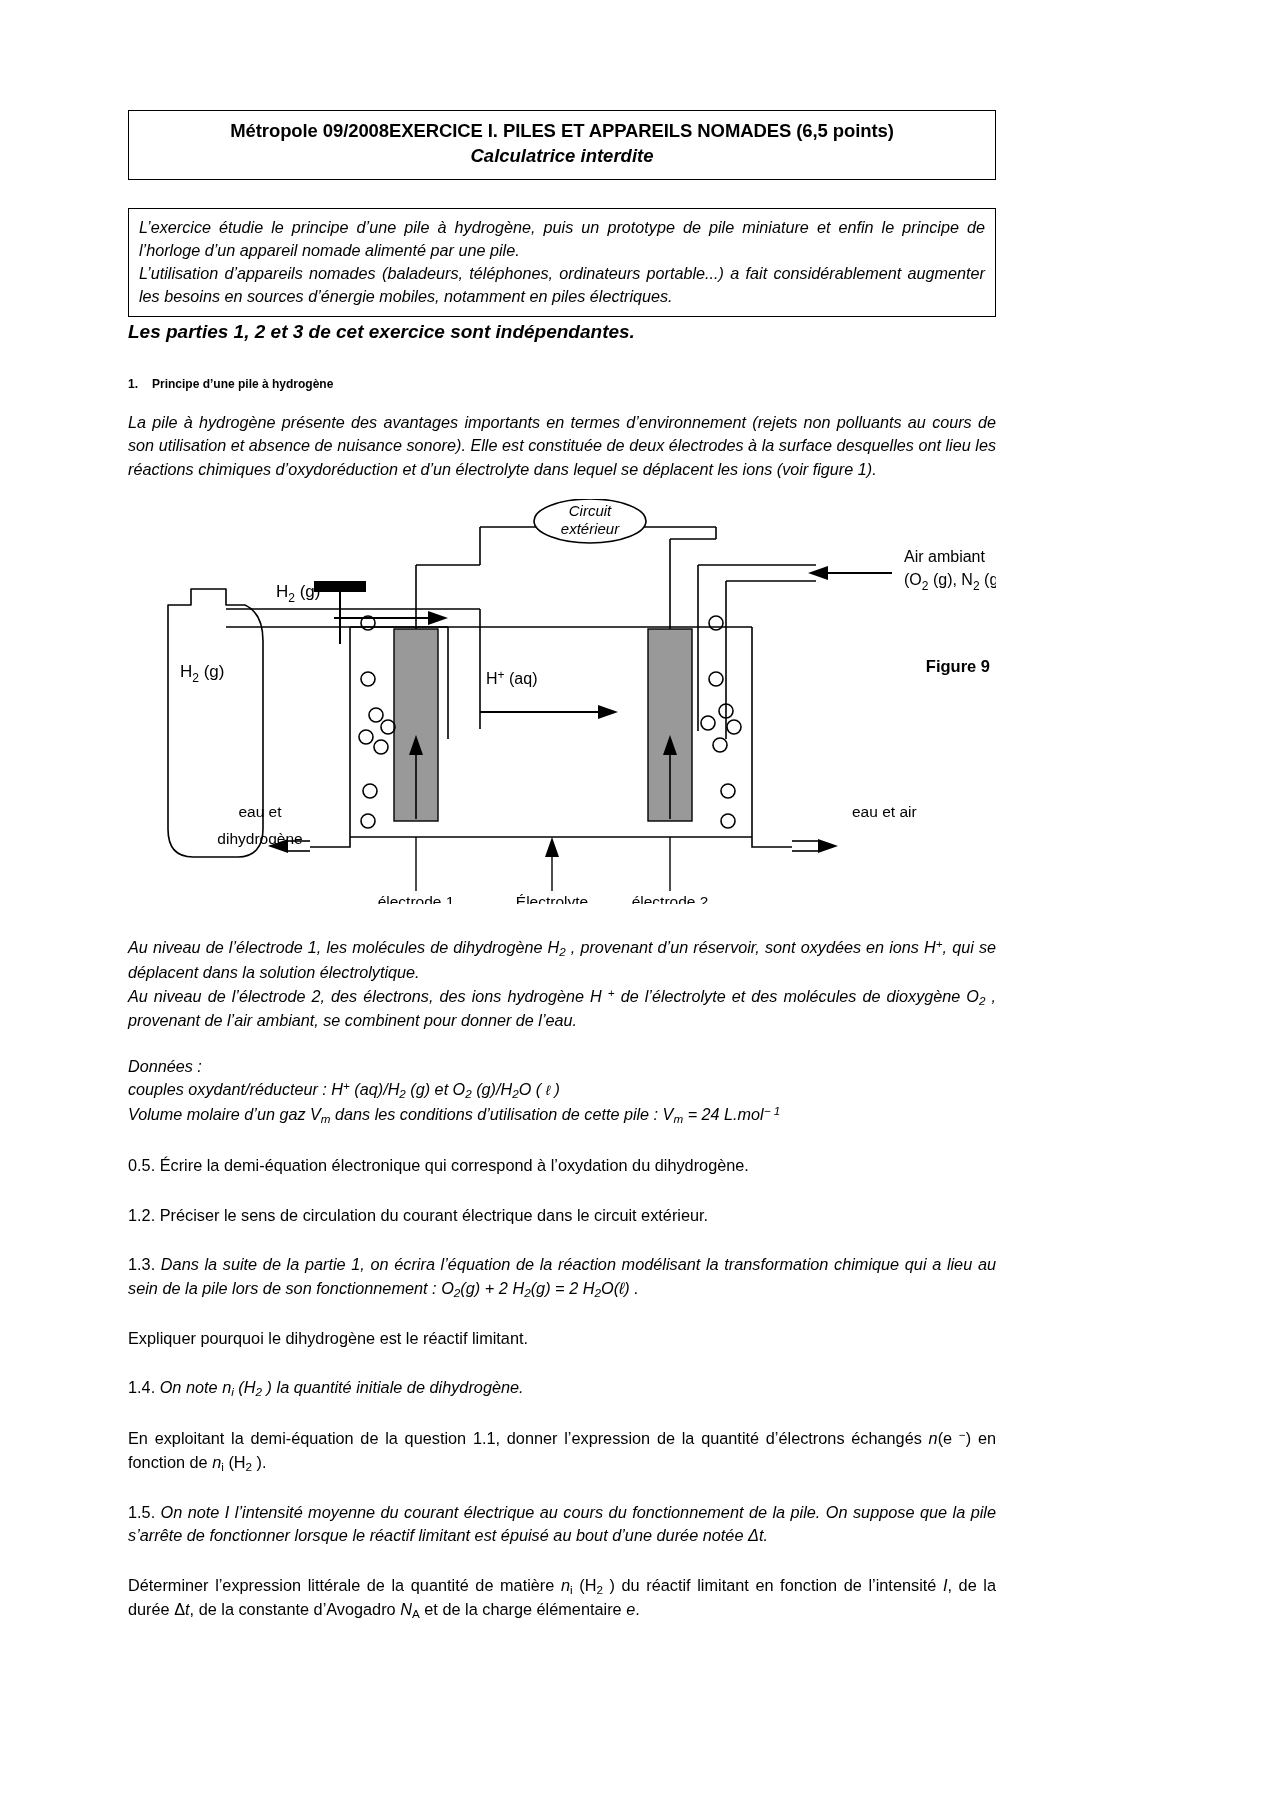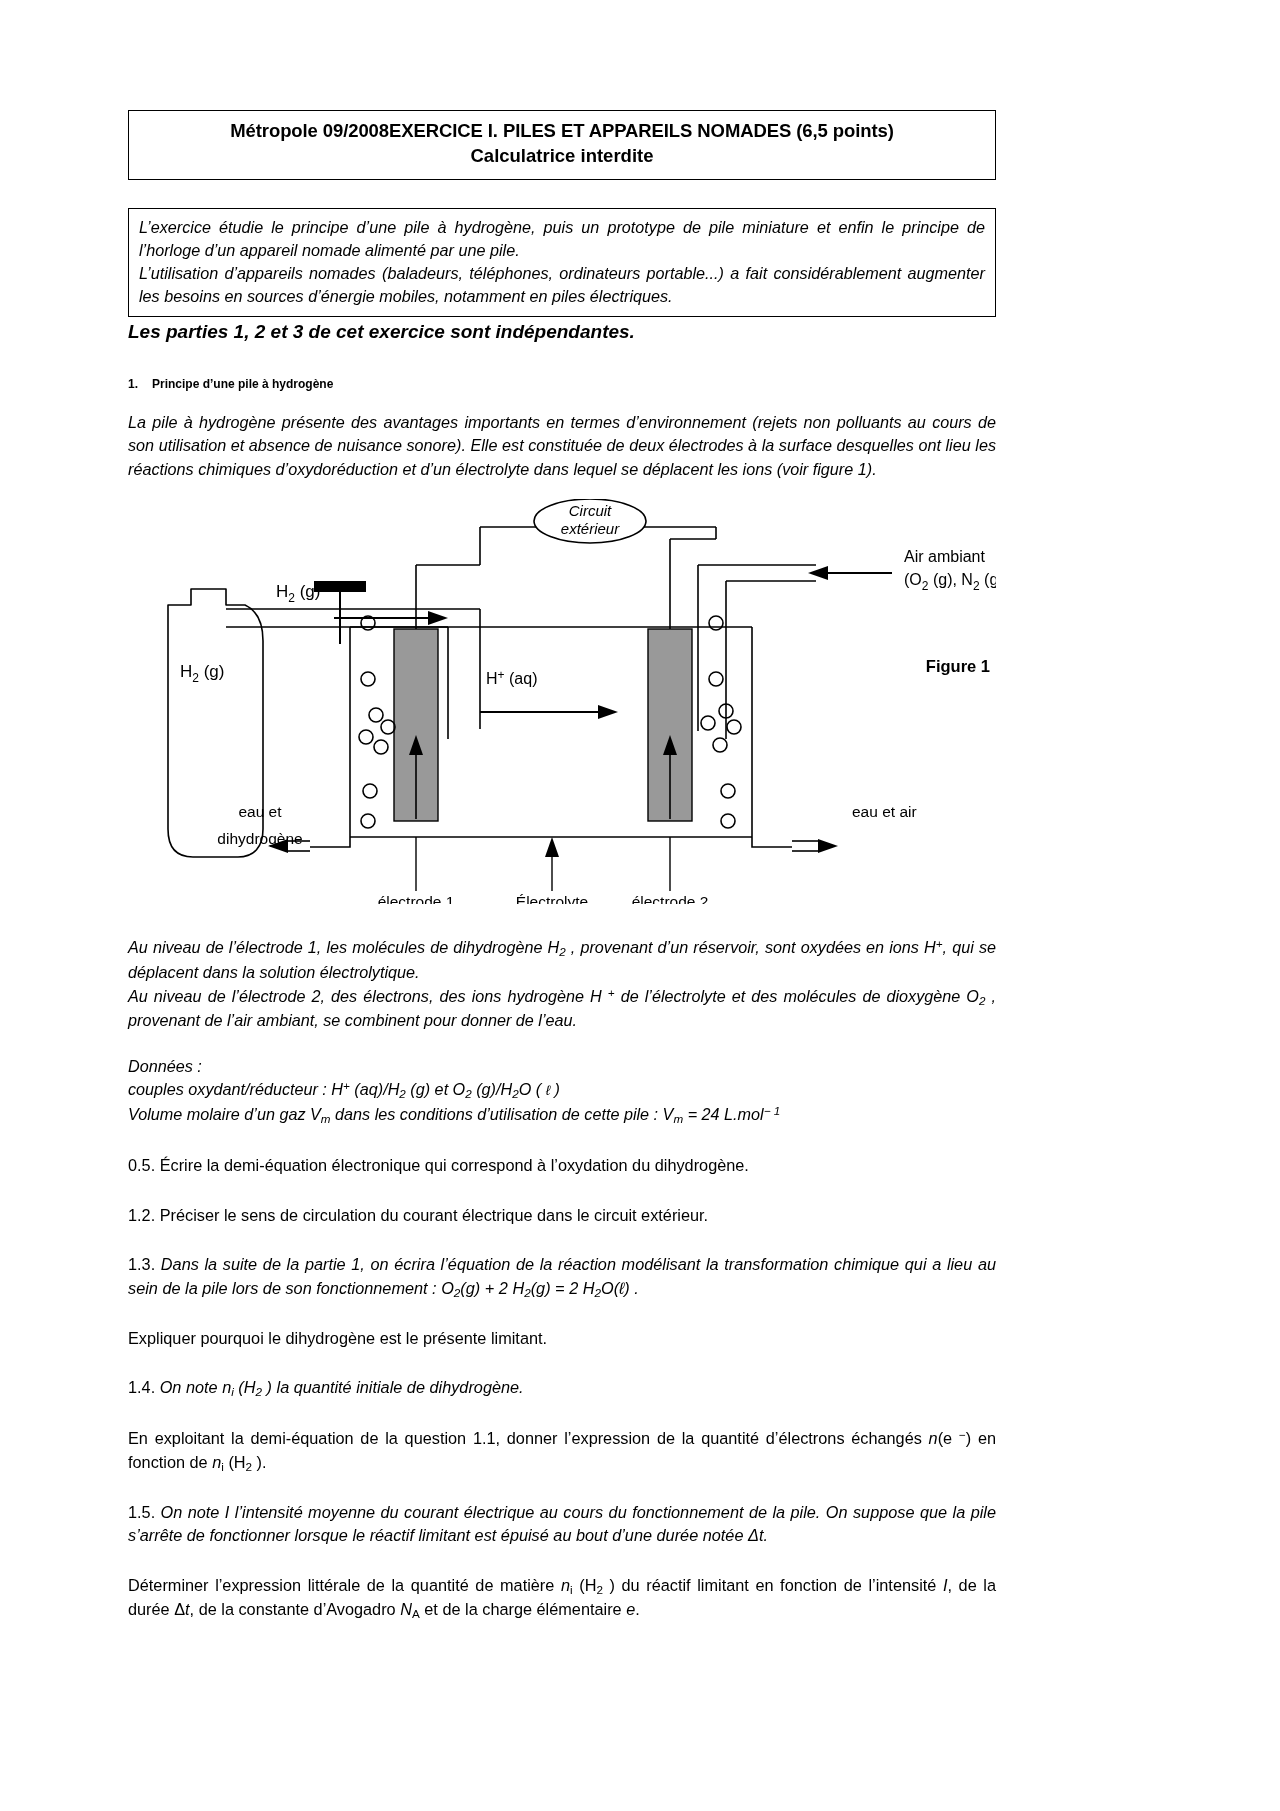--- a/index.html
+++ b/index.html
@@ -38,20 +38,21 @@
   .title-line1 {
     font-weight: bold;
     font-size: 18.5px;
     line-height: 1.35;
     letter-spacing: -0.1px;
   }
   .title-line2 {
     font-weight: bold;
     font-size: 18.5px;
     line-height: 1.35;
+    font-style: italic;
   }
 
   
   .intro-box {
     border: 1px solid #000;
     padding: 7px 10px 8px 10px;
     font-style: italic;
     font-size: 16.2px;
     line-height: 1.42;
     text-align: justify;
@@ -125,21 +126,21 @@
 
     <p class="bold-ital">Les parties 1, 2 et 3 de cet exercice sont indépendantes.</p>
 
     <div class="sec-head">
       <span class="num">1.</span><span>Principe d’une pile à hydrogène</span>
     </div>
 
     <p class="para-ital">La pile à hydrogène présente des avantages importants en termes d’environnement (rejets non polluants au cours de son utilisation et absence de nuisance sonore). Elle est constituée de deux électrodes à la surface desquelles ont lieu les réactions chimiques d’oxydoréduction et d’un électrolyte dans lequel se déplacent les ions (voir figure 1).</p>
 
     <div class="figure-wrap">
-      <div class="figure-caption">Figure 1</div>
+      <div class="figure-caption">Figure 9</div>
 
       <svg class="diagram" width="868" height="405" viewBox="0 0 868 405">
         <g fill="none" stroke="#000" stroke-width="1.6">
 
           <path d="M 40 142 L 40 106 L 63 106 L 63 90 L 98 90 L 98 106 L 117 106
                    C 130 112 135 124 135 142
                    L 135 330
                    C 135 348 126 358 110 358
                    L 65 358
                    C 48 358 40 348 40 330 Z" stroke-linejoin="round"></path>
@@ -272,21 +273,21 @@
 
     <div class="qs">
       <p class="q">0.5. Écrire la demi-équation électronique qui correspond à l’oxydation du dihydrogène.</p>
 
       <p class="q">1.2. Préciser le sens de circulation du courant électrique dans le circuit extérieur.</p>
 
       <p class="q">
         1.3. <span class="ital">Dans la suite de la partie 1, on écrira l’équation de la réaction modélisant la transformation
         chimique qui a lieu au sein de la pile lors de son fonctionnement : O<sub>2</sub>(g) + 2 H<sub>2</sub>(g) = 2 H<sub>2</sub>O(ℓ) .</span>
       </p>
-      <p class="q q-sub">Expliquer pourquoi le dihydrogène est le présente limitant.</p>
+      <p class="q q-sub">Expliquer pourquoi le dihydrogène est le réactif limitant.</p>
 
       <p class="q">
         1.4. <span class="ital">On note <i>n</i><sub>i</sub> (H<sub>2</sub> ) la quantité initiale de dihydrogène.</span>
       </p>
       <p class="q q-sub">
         En exploitant la demi-équation de la question 1.1, donner l’expression de la quantité d’électrons
         échangés <i>n</i>(e <sup>−</sup>) en fonction de <i>n</i><sub>i</sub> (H<sub>2</sub> ).
       </p>
 
       <p class="q">

